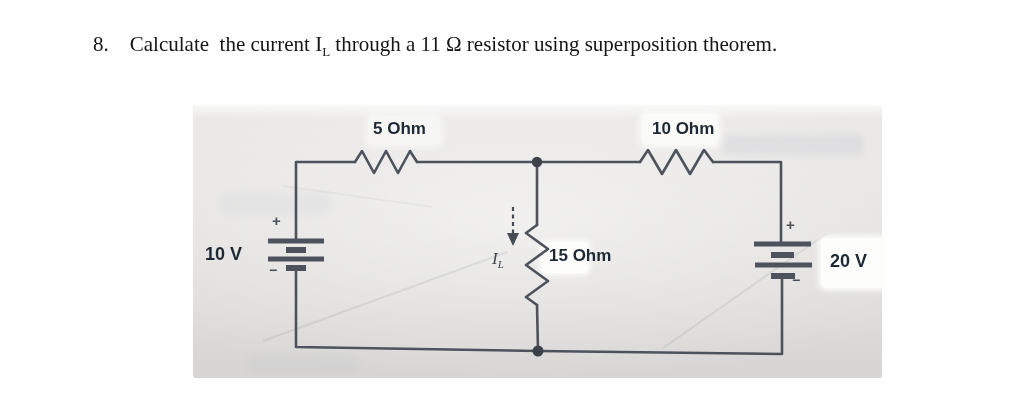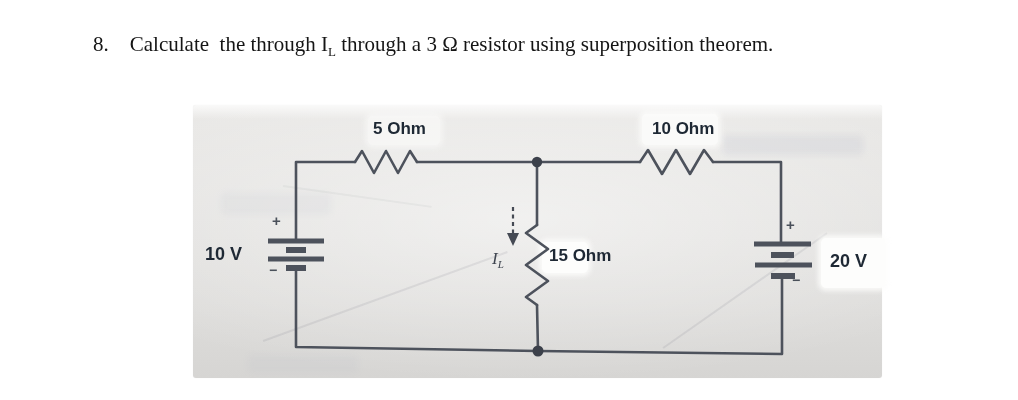--- a/index.html
+++ b/index.html
@@ -57,21 +57,21 @@
   .il-label{position:absolute;font-family:"Liberation Serif",serif;font-style:italic;
             font-size:17px;color:#3f4550;z-index:3;}
   .il-label sub{font-size:11px;line-height:0;}
 </style>
 </head>
 <body>
 
 <div class="page">
 
   <div class="problem">
-    <span class="prob-num">8.</span><span class="prob-text"><span>Calculate  the through I</span><sub>L</sub><span> through a 3 Ω resistor using superposition theorem.</span></span>
+    <span class="prob-num">8.</span><span class="prob-text"><span>Calculate  the current I</span><sub>L</sub><span> through a 11 Ω resistor using superposition theorem.</span></span>
   </div>
 
   <div class="photo">
 
     <div class="smudge" style="left:530px;top:30px;width:140px;height:20px;"></div>
     <div class="smudge" style="left:28px;top:88px;width:110px;height:22px;opacity:.6;"></div>
     <div class="smudge" style="left:55px;top:250px;width:110px;height:18px;opacity:.5;"></div>
     <div class="crease" style="left:70px;top:235px;width:260px;transform:rotate(-20deg);"></div>
     <div class="crease" style="left:470px;top:242px;width:200px;transform:rotate(-35deg);"></div>
     <div class="crease" style="left:90px;top:80px;width:150px;transform:rotate(8deg);opacity:.55;"></div>

